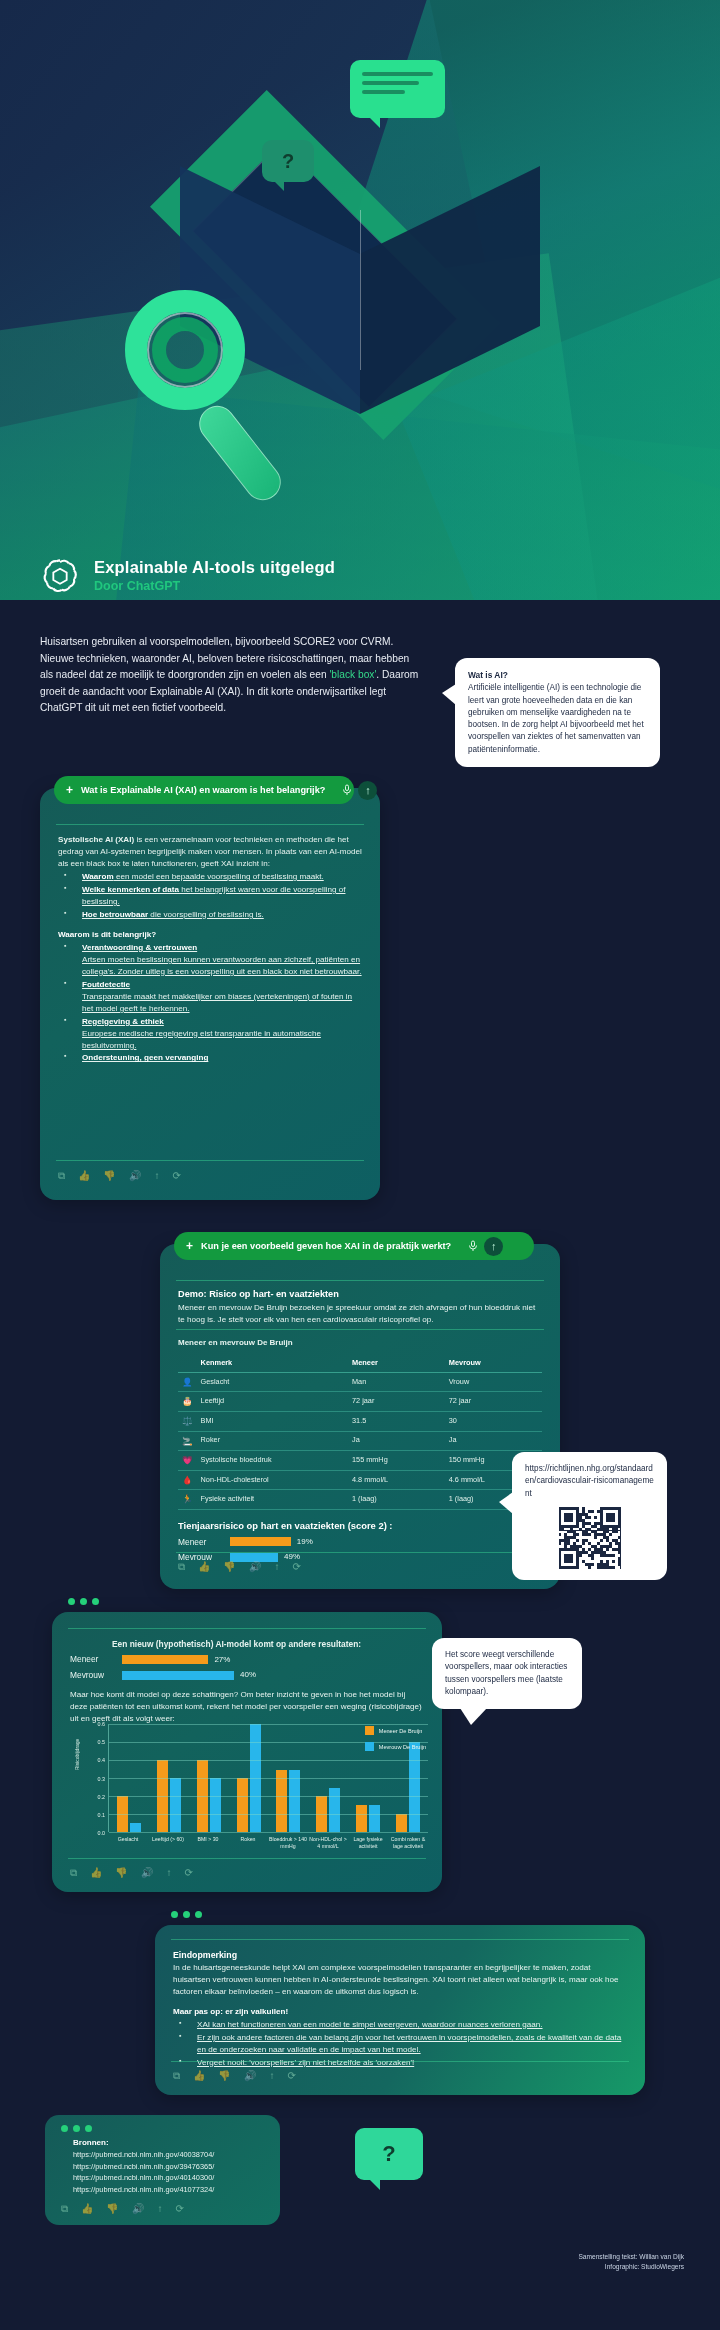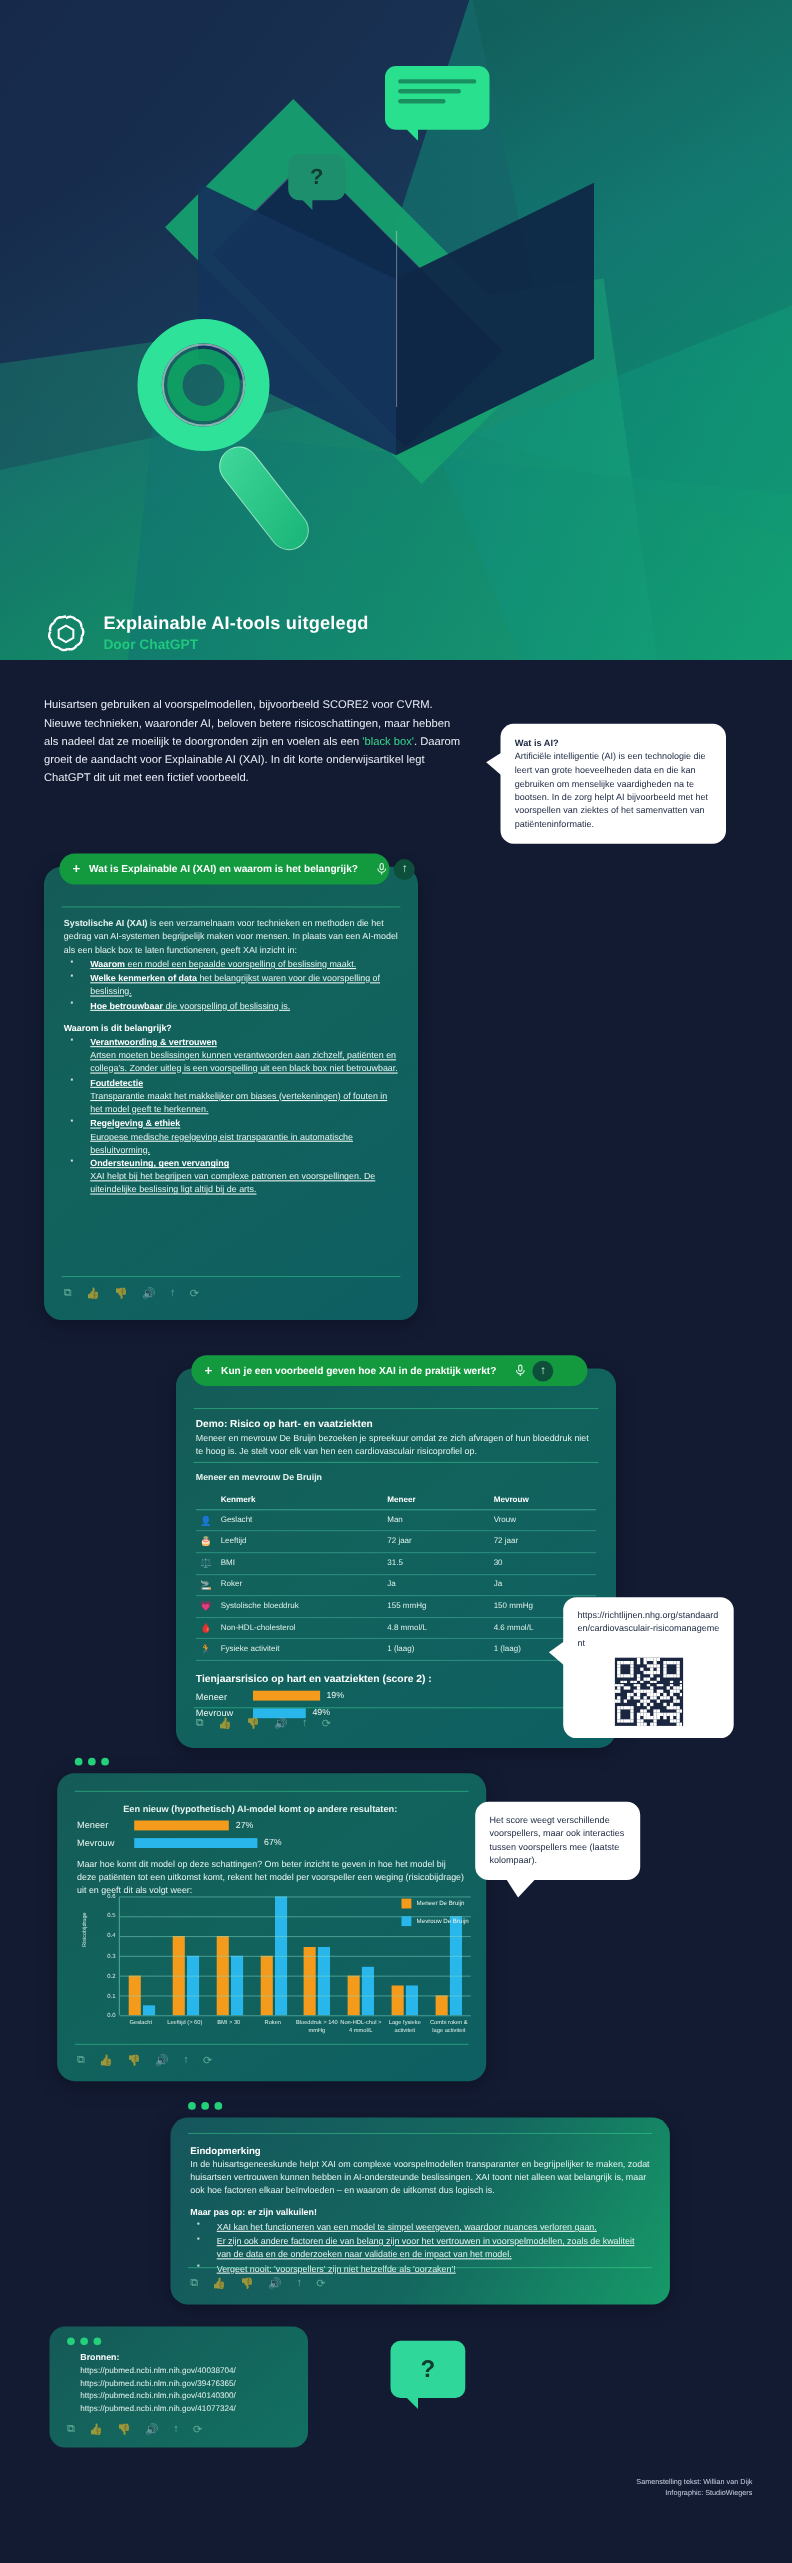--- a/index.html
+++ b/index.html
@@ -279,21 +279,21 @@
       <li><b>Waarom</b><span> een model een bepaalde voorspelling of beslissing maakt.</span></li>
       <li><b>Welke kenmerken of data</b><span> het belangrijkst waren voor die voorspelling of beslissing.</span></li>
       <li><b>Hoe betrouwbaar</b><span> die voorspelling of beslissing is.</span></li>
     </ul>
     <div class="gap"></div>
     <b>Waarom is dit belangrijk?</b>
     <ul>
       <li><b>Verantwoording &amp; vertrouwen</b><span class="sub">Artsen moeten beslissingen kunnen verantwoorden aan zichzelf, patiënten en collega's. Zonder uitleg is een voorspelling uit een black box niet betrouwbaar.</span></li>
       <li><b>Foutdetectie</b><span class="sub">Transparantie maakt het makkelijker om biases (vertekeningen) of fouten in het model geeft te herkennen.</span></li>
       <li><b>Regelgeving &amp; ethiek</b><span class="sub">Europese medische regelgeving eist transparantie in automatische besluitvorming.</span></li>
-      <li><b>Ondersteuning, geen vervanging</b><span class="sub">XAI helpt bij het begrijpen van complexe patronen en voorspellingen. De uiteindelijke beslissing ligt altijd bij de arts.</span></li>
+      <li><b>Ondersteuning, geen vervanging</b></li>
     </ul>
   </div>
 
   <div class="rule" style="top:372px;"></div>
   <div class="actionbar" style="top:382px;">
     <span>⧉</span>
     <span>👍</span>
     <span>👎</span>
     <span>🔊</span>
     <span>↑</span>
@@ -625,21 +625,21 @@
   <div class="cardbody" style="top:26px;">
     <div style="font-weight:bold;font-size:8.4px;margin-left:42px;">Een nieuw (hypothetisch) AI-model komt op andere resultaten:</div>
     <div class="riskrow">
       <span class="lbl">Meneer</span>
       <span class="riskbar" id="c3bar0" style="background: rgb(245, 155, 27); width: 86.4px;"></span>
       <span class="val">27%</span>
     </div>
     <div class="riskrow">
       <span class="lbl">Mevrouw</span>
       <span class="riskbar" id="c3bar1" style="background: rgb(40, 182, 235); width: 112px;"></span>
-      <span class="val">67%</span>
+      <span class="val">40%</span>
     </div>
     <div class="gap"></div>
     <div>Maar hoe komt dit model op deze schattingen? Om beter inzicht te geven in hoe het model bij deze patiënten tot een uitkomst komt, rekent het model per voorspeller een weging (risicobijdrage) uit en geeft dit als volgt weer:</div>
   </div>
 
   <div class="chartwrap" style="top:106px;">
     <div class="yaxis-title">Risicobijdrage</div>
     <div class="plot" id="plot">
       <div class="groups" id="groups">
           <div class="grp">
@@ -728,21 +728,21 @@
     <span>↑</span>
     <span>⟳</span>
   </div>
 </div>
 
 <div class="callout" id="callout-model">
   <div class="tail"></div>
   <div>Het score weegt verschillende voorspellers, maar ook interacties tussen voorspellers mee (laatste kolompaar).</div>
 </div>
 
-<div class="chatcard" id="endcard" style="left:155px; top:1925px; width:454px; height:170px;">
+<div class="chatcard" id="endcard" style="left:155px; top:1925px; width:490px; height:170px;">
   <div class="dots">
       <span></span>
       <span></span>
       <span></span>
     </div>
   <div class="rule" style="top:14px;"></div>
 
   <div class="cardbody" style="top:24px;">
     <b style="font-size:8.8px;">Eindopmerking</b>
     <div>In de huisartsgeneeskunde helpt XAI om complexe voorspelmodellen transparanter en begrijpelijker te maken, zodat huisartsen vertrouwen kunnen hebben in AI-ondersteunde beslissingen. XAI toont niet alleen wat belangrijk is, maar ook hoe factoren elkaar beïnvloeden – en waarom de uitkomst dus logisch is.</div>

